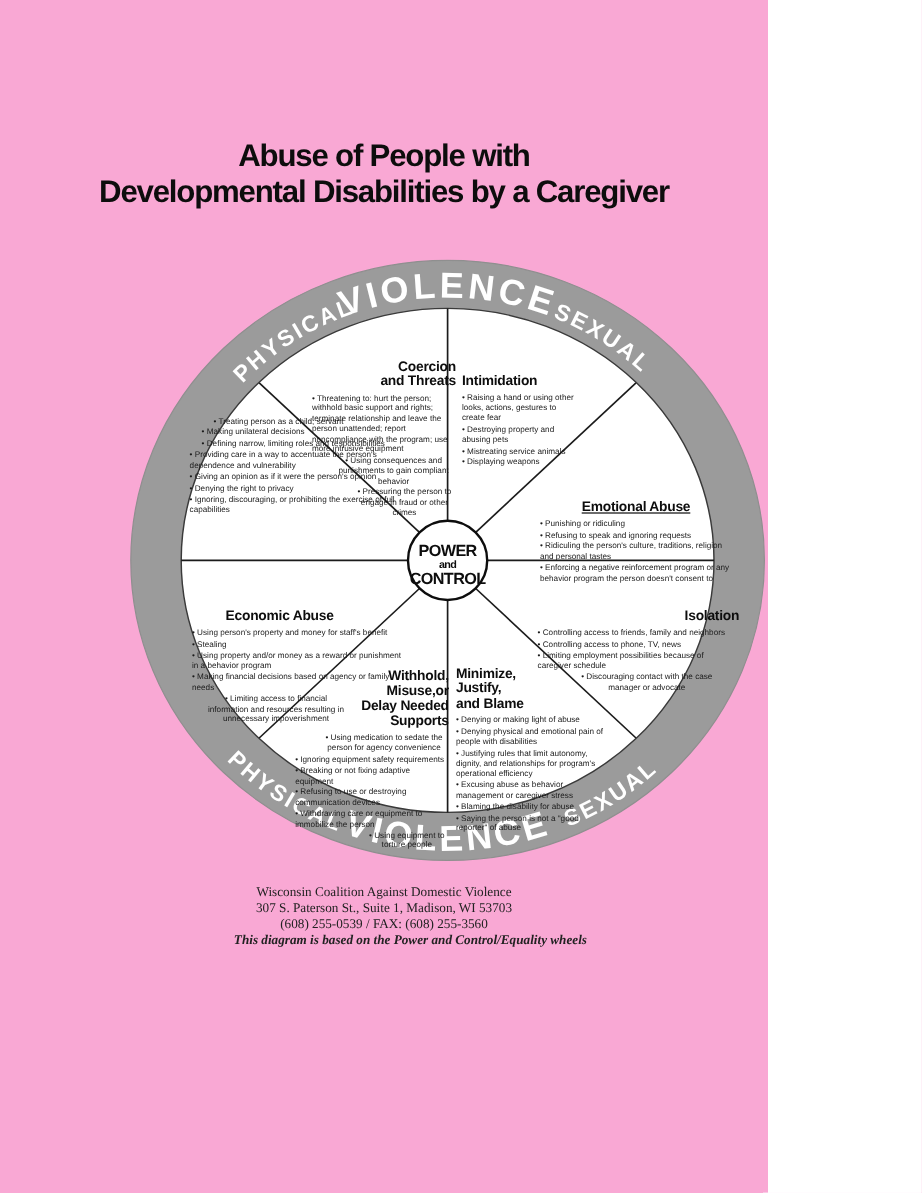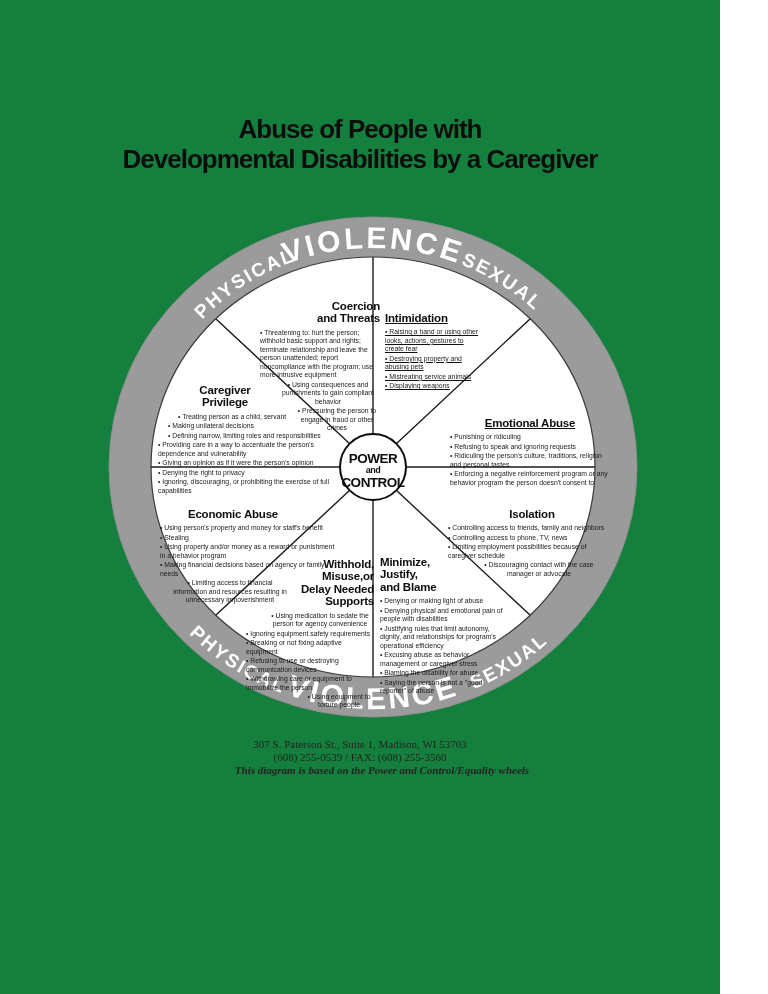--- a/index.html
+++ b/index.html
@@ -1,17 +1,17 @@
 <!DOCTYPE html>
 <html><head>
 <meta charset="utf-8">
 <style>
   html,body { margin:0; padding:0; background:#fff; }
   .page {
-    position:relative; width:720px; height:994px; background:#15803d;
+    position:relative; width:640px; height:994px; background:#f9a8d4;
     font-family:"Liberation Sans", sans-serif; color:#111; overflow:hidden;
   }
   .title {
     position:absolute; top:114px; left:0; width:100%;
     text-align:center; font-weight:bold; font-size:26px; line-height:1.16;
     letter-spacing:-1px; color:#0d0d0d;
   }
   .wheel { position:absolute; left:108px; top:216px; width:530px; height:502px; }
   .wheel svg { position:absolute; left:0; top:0; }
   .ring-word { fill:#ffffff; font-weight:bold; }
@@ -26,27 +26,27 @@
   }
   .seg-items { margin-top:4px; }
   .item { font-size:6.8px; line-height:1.25; margin-top:1px; color:#1a1a1a; }
 
   
   #seg-coercion  { left:152px; top:44px;  width:120px; }
   #seg-coercion .seg-title { text-align:right; }
   #seg-coercion .item:nth-child(2) { padding-left:16px; text-align:center; }
   #seg-coercion .item:nth-child(3) { padding-left:34px; text-align:center; }
 
-  #seg-intimidation { left:277px; top:56px; width:95px;text-decoration:underline; }
+  #seg-intimidation { left:277px; top:56px; width:95px; }
 
   #seg-emotional { left:342px; top:161px; width:160px; }
   #seg-emotional .seg-title { text-align:center;text-decoration:underline; }
 
   #seg-isolation { left:340px; top:252px; width:168px; }
-  #seg-isolation .seg-title { text-align:center; }
+  #seg-isolation .seg-title { text-align:right; }
   #seg-isolation .item:nth-child(4) { padding-left:34px; text-align:center; padding-right:20px; }
 
   #seg-minimize { left:272px; top:300px; width:124px; }
 
   #seg-withhold { left:138px; top:302px; width:128px; }
   #seg-withhold .seg-title { text-align:right; }
   #seg-withhold .item:nth-child(1) { padding-left:20px; text-align:center; }
   #seg-withhold .item:nth-child(6) { padding-left:58px; text-align:center; }
 
   #seg-economic { left:52px; top:252px; width:176px; }
@@ -186,33 +186,32 @@
       <div class="seg-items">
           <div class="item">• Using person's property and money for staff's benefit</div>
           <div class="item">• Stealing</div>
           <div class="item">• Using property and/or money as a reward or punishment in a behavior program</div>
           <div class="item">• Making financial decisions based on agency or family needs</div>
           <div class="item">• Limiting access to financial information and resources resulting in unnecessary impoverishment</div>
         </div>
     </div>
 
     <div class="segment" id="seg-caregiver">
-      <div class="seg-title">Caregiver
-Privilege</div>
       <div class="seg-items">
           <div class="item">• Treating person as a child, servant</div>
           <div class="item">• Making unilateral decisions</div>
           <div class="item">• Defining narrow, limiting roles and responsibilities</div>
           <div class="item">• Providing care in a way to accentuate the person's dependence and vulnerability</div>
           <div class="item">• Giving an opinion as if it were the person's opinion</div>
           <div class="item">• Denying the right to privacy</div>
           <div class="item">• Ignoring, discouraging, or prohibiting the exercise of full capabilities</div>
         </div>
     </div>
   </div>
 
   <div class="footer">
+    <div>Wisconsin Coalition Against Domestic Violence</div>
     <div>307 S. Paterson St., Suite 1, Madison, WI 53703</div>
     <div>(608) 255-0539 / FAX: (608) 255-3560</div>
     <div class="credit">This diagram is based on the Power and Control/Equality wheels</div>
   </div>
 
 </div>
 
 </body></html>

